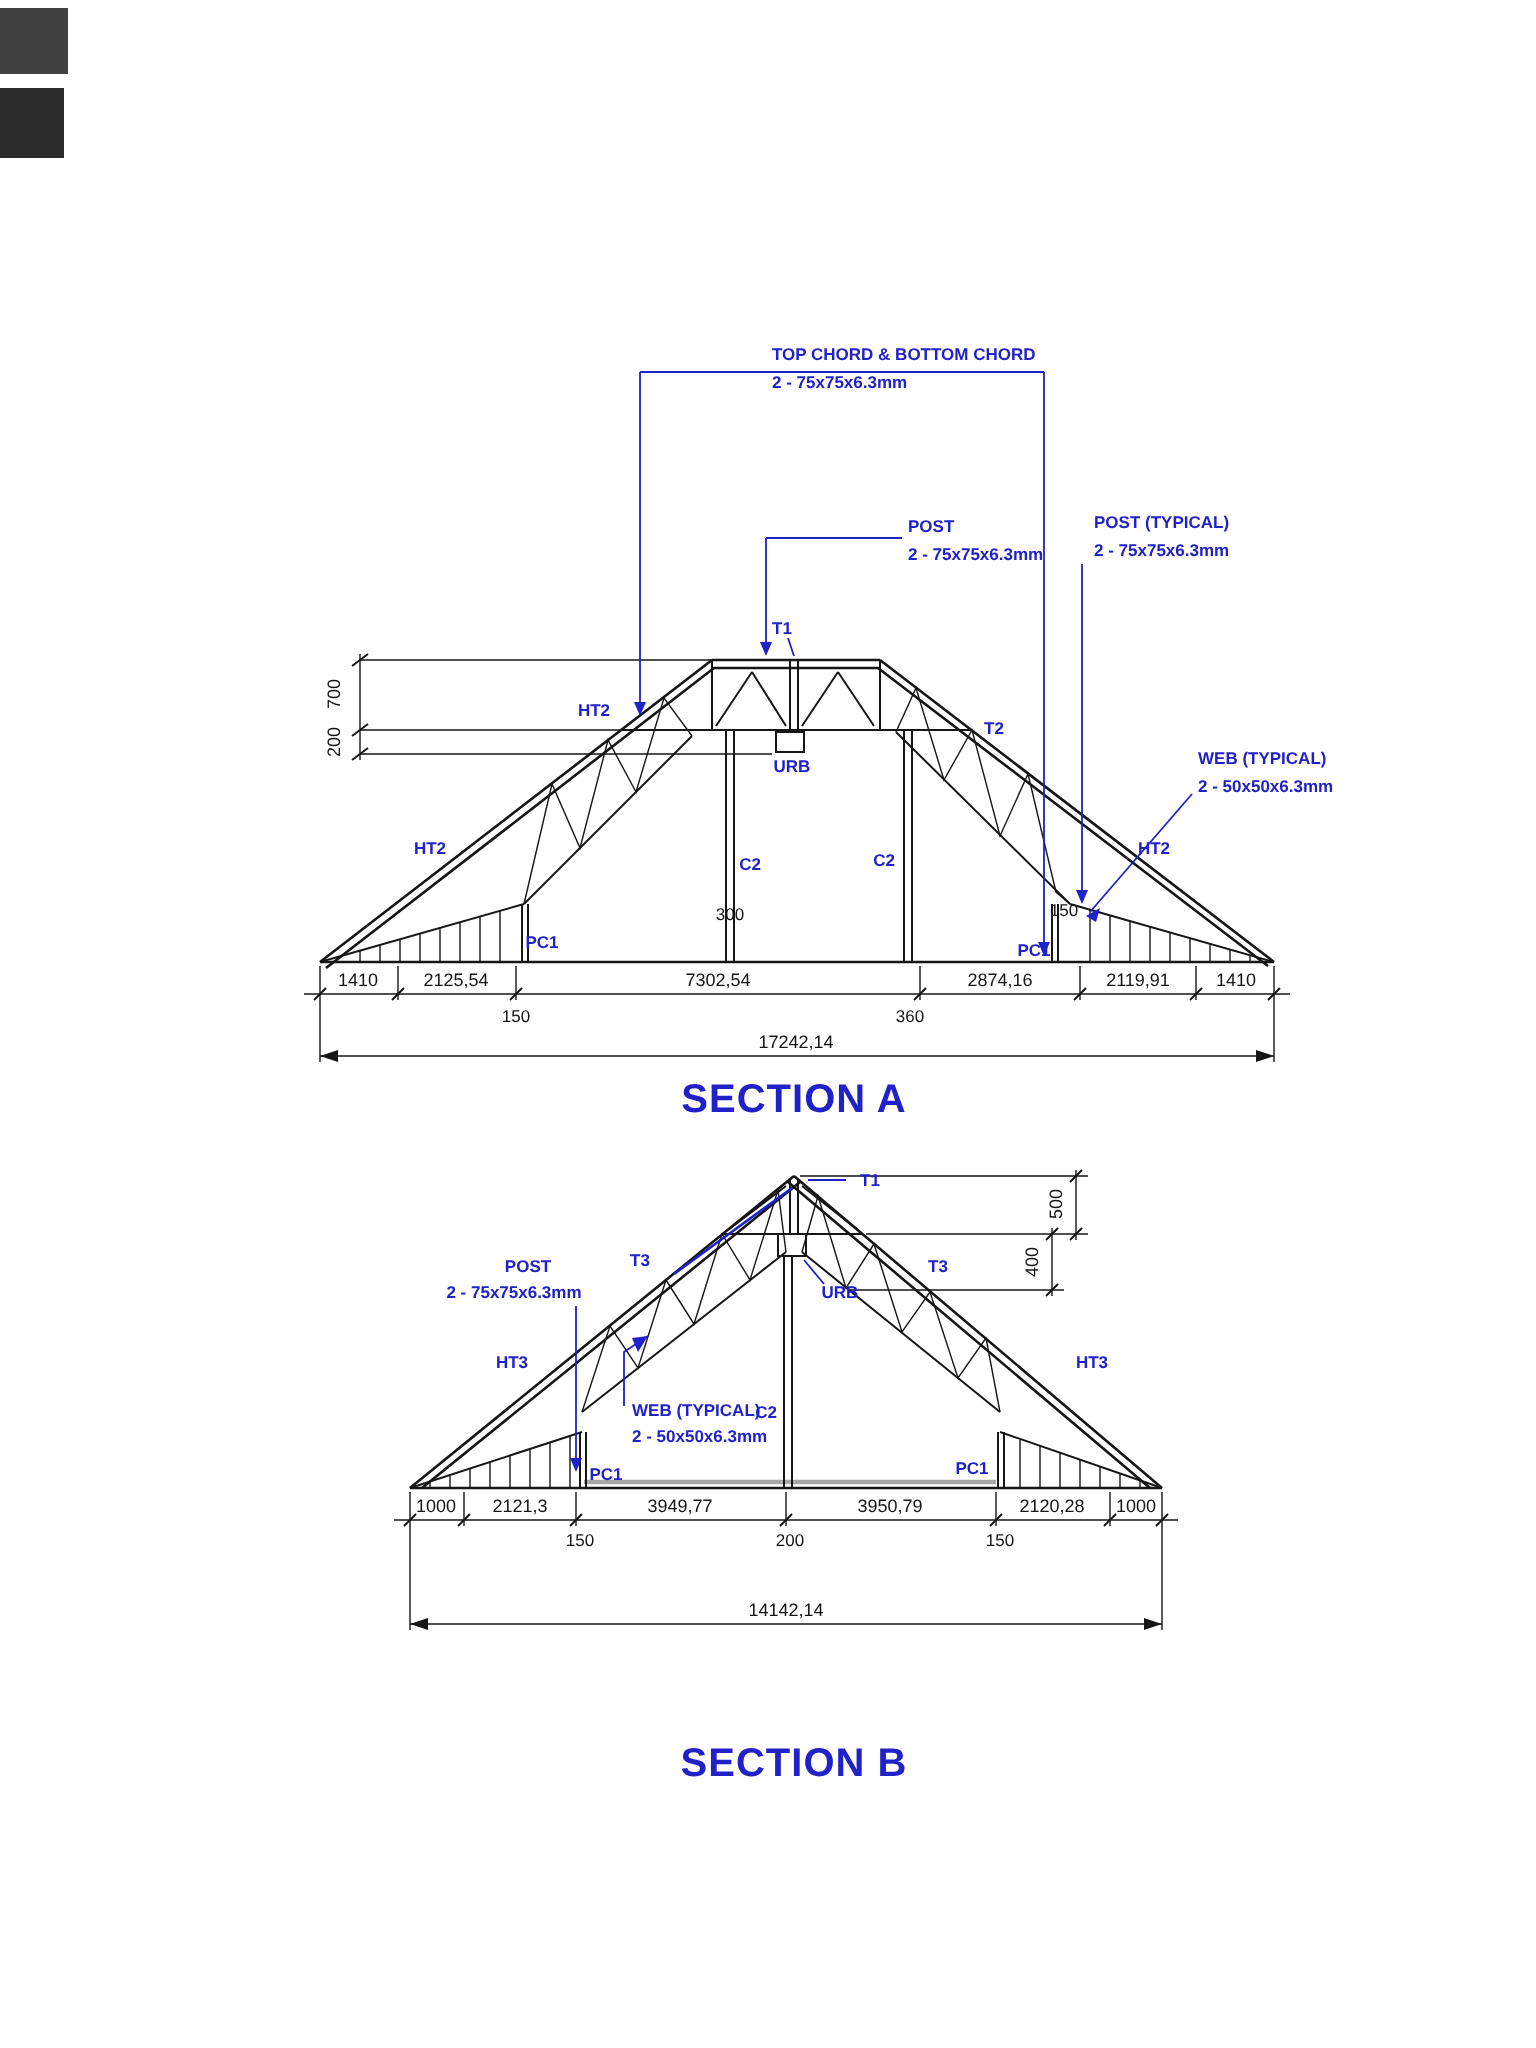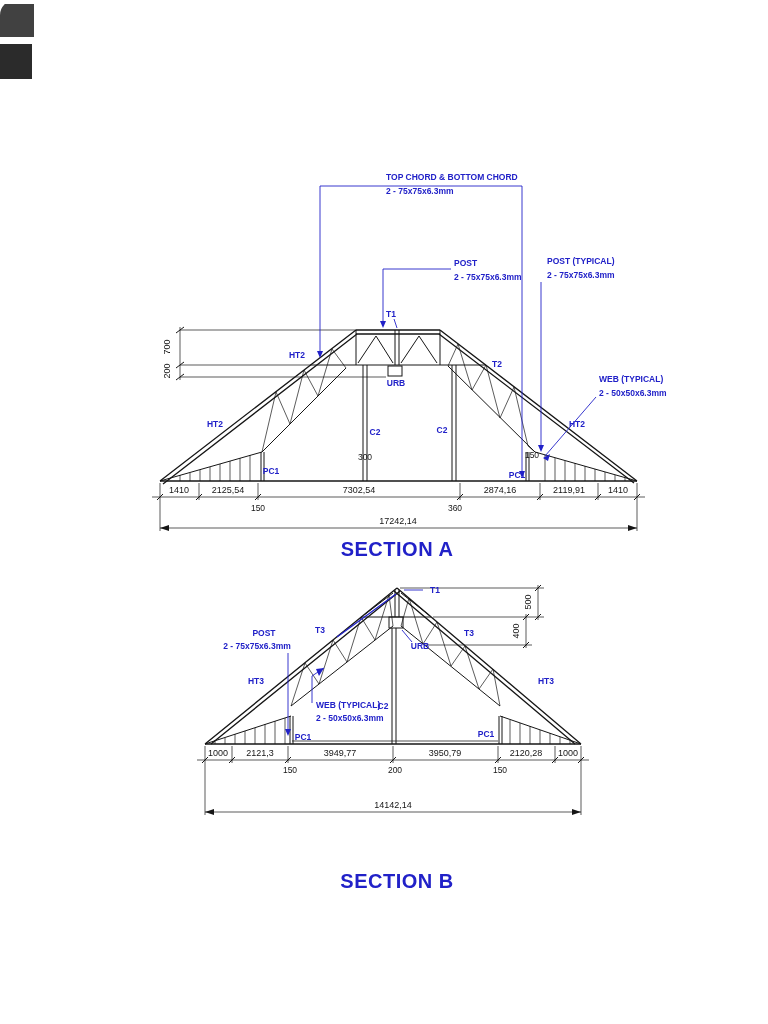--- a/index.html
+++ b/index.html
@@ -1,17 +1,17 @@
 <!DOCTYPE html>
 <html><head>
 <meta charset="utf-8">
 <style>
   html,body{margin:0;padding:0;background:#ffffff;}
   .page{position:relative;width:768px;height:1024px;background:#ffffff;overflow:hidden;
-        font-family:"Liberation Sans","DejaVu Sans",sans-serif;border-radius:15px;}
+        font-family:"Liberation Sans","DejaVu Sans",sans-serif;}
   .thumb{position:absolute;left:0;}
   .thumb1{top:4px;width:34px;height:33px;background:#414141;}
   .thumb2{top:44px;width:32px;height:35px;background:#2b2b2b;}
   svg{position:absolute;left:0;top:0;}
   svg text{font-family:"Liberation Sans","DejaVu Sans",sans-serif;}
   .blk{stroke:#161616;fill:none;}
   .w13{stroke-width:1.3;}
   .w1{stroke-width:1;}
   .w07{stroke-width:0.7;}
   .blue{stroke:#2121c8;fill:none;stroke-width:0.9;}

